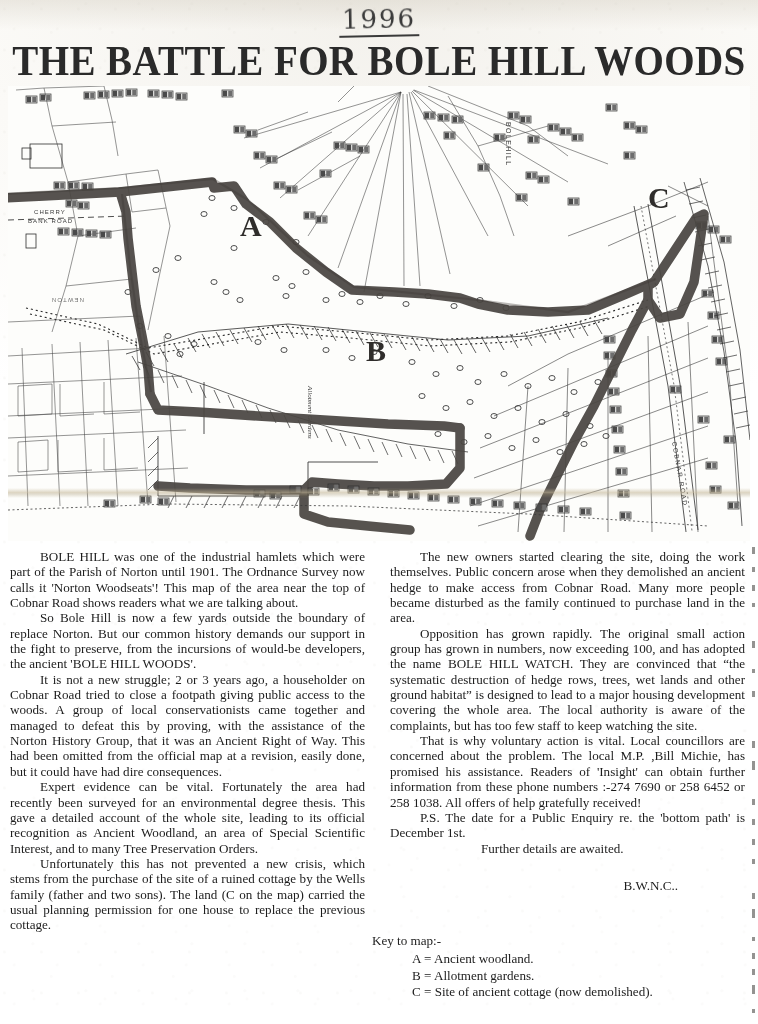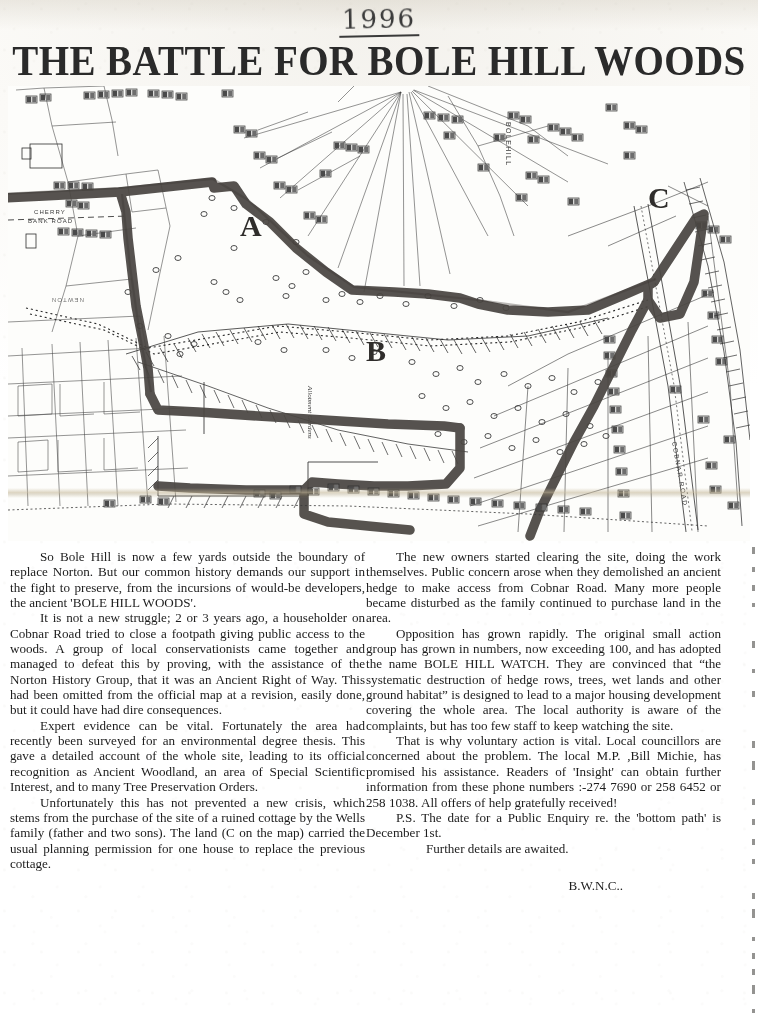--- a/index.html
+++ b/index.html
@@ -106,23 +106,23 @@
   }
   .col{
     position:absolute;top:0;
     width:355px;
     font-size:13.1px;
     line-height:15.35px;
     text-align:justify;
     color:#1c1c1c;
   }
   .col.left{left:0;}
-  .col.right{left:356px;}
+  .col.right{left:380px;}
   .col p{margin:0;text-indent:30px;}
-  .sigline{display:flex;justify-content:flex-start;}
+  .sigline{display:flex;justify-content:center;}
   .sigline .left-part{text-indent:30px;padding-left:30px;}
   .sigline .right-part{padding-right:36px;margin-top:37px;}
 
   
   #map-key{
     position:absolute;
     left:372px;top:933px;
     width:360px;
     font-size:13.1px;
     line-height:16.4px;
@@ -589,38 +589,47 @@
           <use href="#bld" x="150" y="412"></use>
         <use href="#bld" x="96" y="414"></use>
       </g>
     </svg>
     <div class="crease"></div>
   </div>
 
   <div id="body-text">
 
     <div class="col left">
+      <p>BOLE HILL was one of the industrial hamlets which were part of the Parish of Norton until 1901. The Ordnance Survey now calls it 'Norton Woodseats'!  This map of the area near the top of Cobnar Road shows readers what we are talking about.</p>
       <p>So Bole Hill is now a few yards outside the boundary of replace Norton.  But our common history demands our support in the fight to preserve, from the incursions of would-be developers, the ancient 'BOLE HILL WOODS'.</p>
       <p>It is not a new struggle; 2 or 3 years ago, a householder on Cobnar Road tried to close a footpath giving public access to the woods. A group of local conservationists came together and managed to defeat this by proving, with the assistance of the Norton History Group, that it was an Ancient Right of Way. This had been omitted from the official map at a revision, easily done, but it could have had dire consequences.</p>
       <p>Expert evidence can be vital.  Fortunately the area had recently been surveyed for an environmental degree thesis. This gave a detailed account of the whole site, leading to its official recognition as Ancient Woodland, an area of Special Scientific Interest, and to many Tree Preservation Orders.</p>
       <p>Unfortunately this has not prevented a new crisis, which stems from the purchase of the site of a ruined cottage by the Wells family (father and two sons). The land (C on the map) carried the usual planning permission for one house to replace the previous cottage.</p>
     </div>
 
     <div class="col right">
       <p>The new owners started clearing the site, doing the work themselves. Public concern arose when they demolished an ancient hedge to make access from Cobnar Road. Many more people became disturbed as the family continued to purchase land in the area.</p>
       <p>Opposition has grown rapidly. The original small action group has grown in numbers, now exceeding 100, and has adopted the name BOLE HILL WATCH.  They are convinced that “the systematic destruction of hedge rows, trees, wet lands and other ground habitat” is designed to lead to a major housing development covering the whole area. The local authority is aware of the complaints, but has too few staff to keep watching the site.</p>
       <p>That is why voluntary action is vital. Local councillors are concerned about the problem. The local M.P. ,Bill Michie, has promised his assistance. Readers of 'Insight' can obtain further information from these phone numbers :-274 7690  or 258 6452 or 258 1038. All offers of help gratefully received!</p>
       <p>P.S. The date for a Public Enquiry re. the 'bottom path' is December 1st.</p>
       <div class="sigline">
         <span class="left-part">Further details are awaited.</span>
         <span class="right-part">B.W.N.C..</span>
       </div>
     </div>
   </div>
 
+  <div id="map-key">
+    <p class="key-title">Key to map:-</p>
+    <ul>
+      <li>A = Ancient woodland.</li>
+      <li>B = Allotment gardens.</li>
+      <li>C = Site of ancient cottage (now demolished).</li>
+    </ul>
+  </div>
 
   <div class="edge-marks">
     <i style="top:2px;height:7px"></i>
       <i style="top:22px;height:5px"></i>
     <i style="top:40px;height:6px"></i>
       <i style="top:58px;height:4px"></i>
     <i style="top:96px;height:7px"></i>
       <i style="top:124px;height:4px"></i>
     <i style="top:146px;height:6px"></i>
       <i style="top:196px;height:7px"></i>

